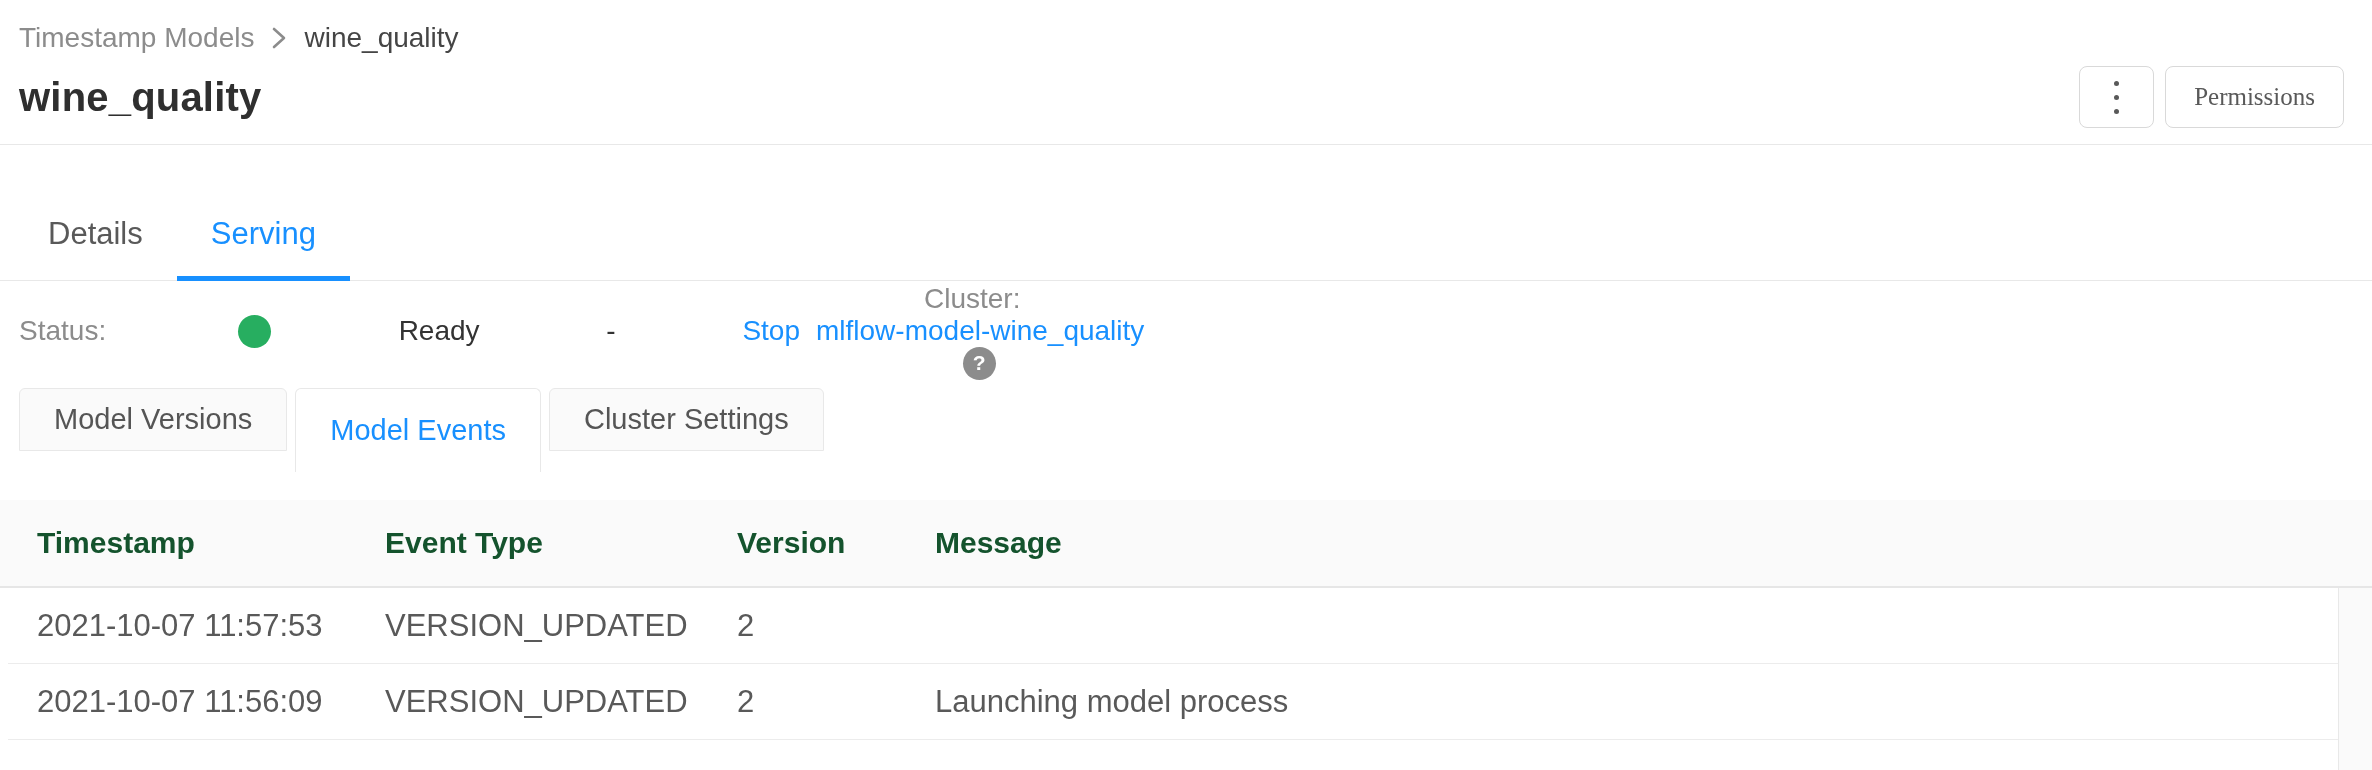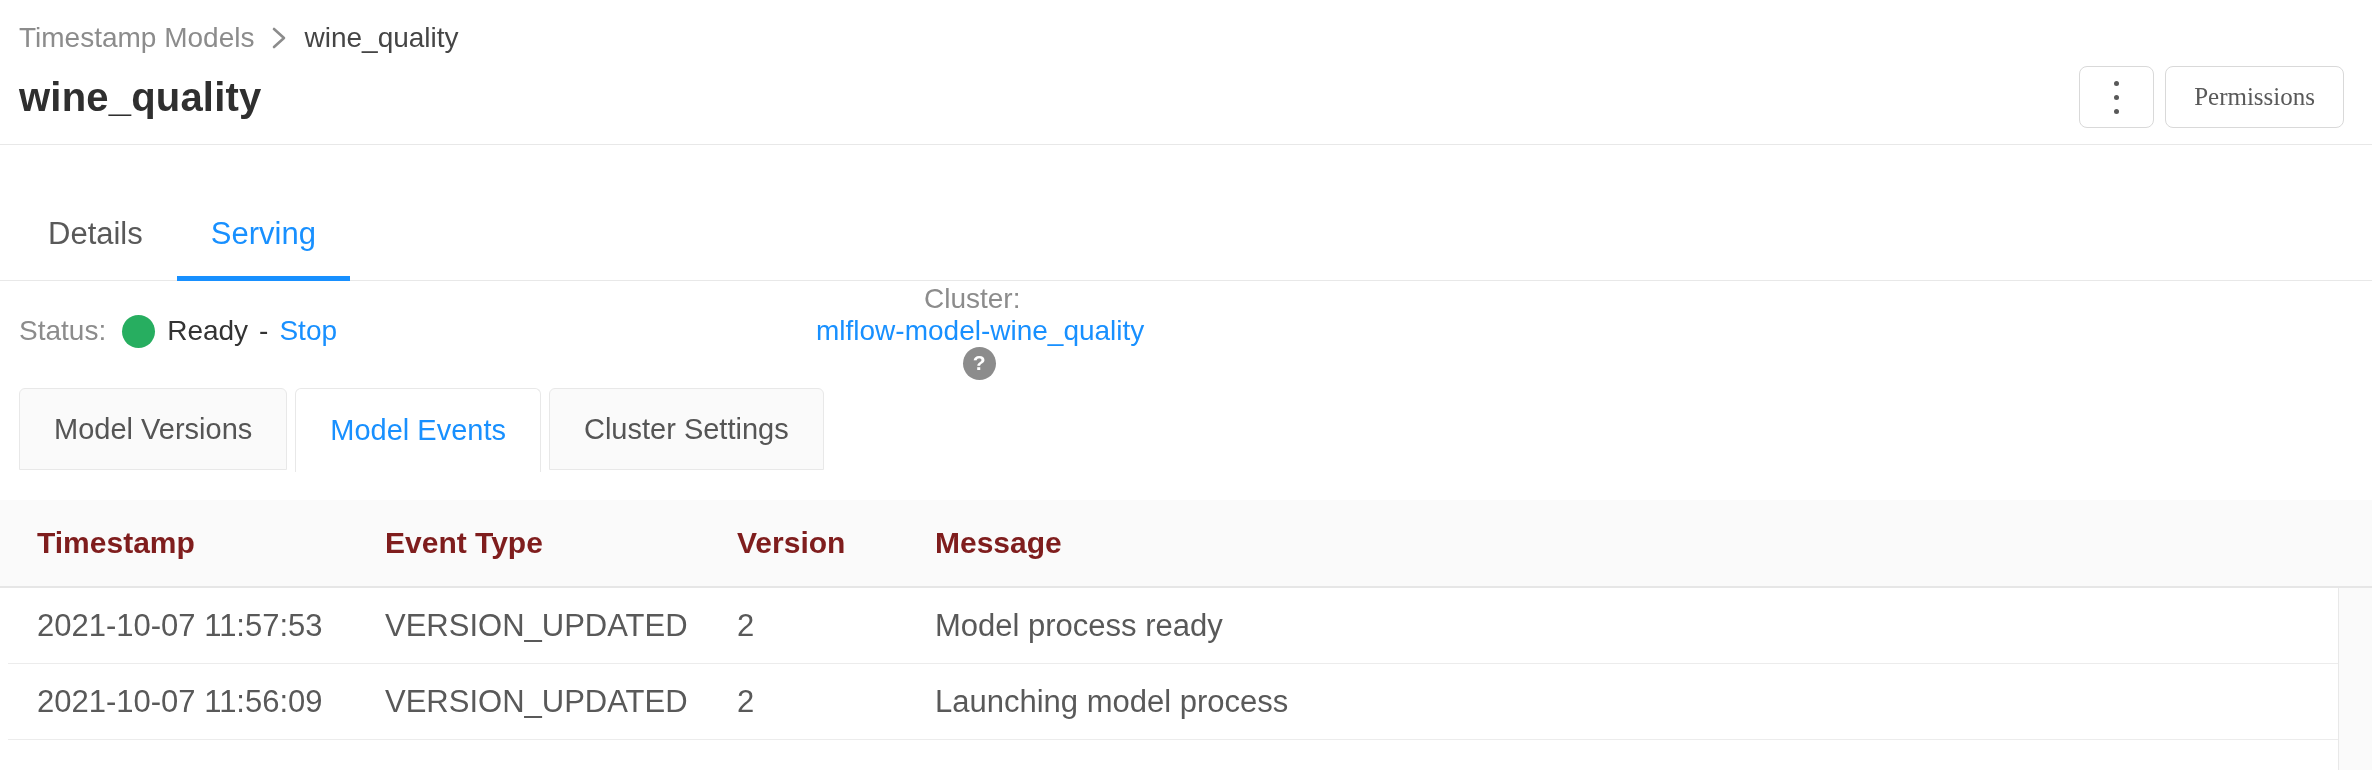--- a/index.html
+++ b/index.html
@@ -29,44 +29,44 @@
   
   .main-tabs { height:136px; border-bottom:1px solid #e8e8e8; display:flex;
                align-items:flex-end; padding-left:14px; }
   .main-tab { position:relative; padding:0 34px 28px; font-size:31px; color:#595959; cursor:pointer; }
   .main-tab.active { color:#1890ff; font-weight:500; }
   .main-tab.active::after { content:''; position:absolute; left:0; right:0; bottom:-1px;
                             height:5px; background:#1890ff; }
 
   
   .status-row { height:100px; display:flex; align-items:center; padding-left:19px; font-size:28px; }
-  .status-left { width:781px; display:flex; align-items:center; }
+  .status-left { width:781px; display:flex; align-items:center;justify-content:space-between; }
   .muted-label { color:#8c8c8c; }
   .status-dot { width:33px; height:33px; border-radius:50%; background:#27ae60; margin:0 12px 0 16px; }
   .status-value { color:#333; }
   .status-dash { color:#333; margin:0 11px; }
   .link { color:#1890ff; cursor:pointer; text-decoration:none; }
   .cluster-group { display:flex; align-items:center;flex-direction:column; }
   .cluster-link { margin-left:16px; }
   .help-icon { width:33px; height:33px; border-radius:50%; background:#8c8c8c; color:#fff;
                font-size:21px; font-weight:700; display:flex; align-items:center;
                justify-content:center; margin-left:14px; cursor:pointer; }
 
   
   .sub-tabs { margin:7px 0 0 19px; height:84px; display:flex; gap:8px; align-items:flex-start; }
-  .sub-tab { height:82px; padding:0 34px; display:flex; align-items:center; justify-content:center;
+  .sub-tab { height:63px; padding:0 34px; display:flex; align-items:center; justify-content:center;
              background:#fafafa; border:1px solid #e8e8e8; border-radius:6px 6px 0 0;
              font-size:29px; color:#555; cursor:pointer; }
   .sub-tab.active { height:84px; background:#fff; border-bottom:none; color:#1890ff; font-weight:500; }
 
   
   .events-table { margin-top:28px; padding-left:8px; }
   .thead { height:88px; background:#fafafa; display:flex; align-items:center;
            border-bottom:2px solid #e6e6e6; margin-left:-8px; padding-left:8px; }
-  .th { font-size:30px; font-weight:600; color:#7f1d1d; padding-left:29px; }
+  .th { font-size:30px; font-weight:600; color:#14532d; padding-left:29px; }
   .col-timestamp { width:348px; flex:none; }
   .col-event     { width:352px; flex:none; }
   .col-version   { width:198px; flex:none; }
   .col-message   { flex:1; }
   .tbody { position:relative; }
   .tr { height:76px; display:flex; align-items:center; border-bottom:1px solid #ececec; background:#fff; }
   .td { font-size:31px; color:#595959; padding-left:29px; white-space:nowrap; overflow:hidden; }
   .scroll-gutter { position:absolute; top:0; right:-0px; width:34px; height:200px;
                    background:#fafafa; border-left:1px solid #e8e8e8; right:0; }
 </style>
@@ -129,21 +129,20 @@
       <div class="th col-timestamp">Timestamp</div>
       <div class="th col-event">Event Type</div>
       <div class="th col-version">Version</div>
       <div class="th col-message">Message</div>
     </div>
     <div class="tbody">
       <div class="tr">
         <div class="td col-timestamp">2021-10-07 11:57:53</div>
         <div class="td col-event">VERSION_UPDATED</div>
         <div class="td col-version">2</div>
-        <div class="td col-message">Model process ready</div>
       </div>
       <div class="tr">
         <div class="td col-timestamp">2021-10-07 11:56:09</div>
         <div class="td col-event">VERSION_UPDATED</div>
         <div class="td col-version">2</div>
         <div class="td col-message">Launching model process</div>
       </div>
       <div class="scroll-gutter"></div>
     </div>
   </div>

